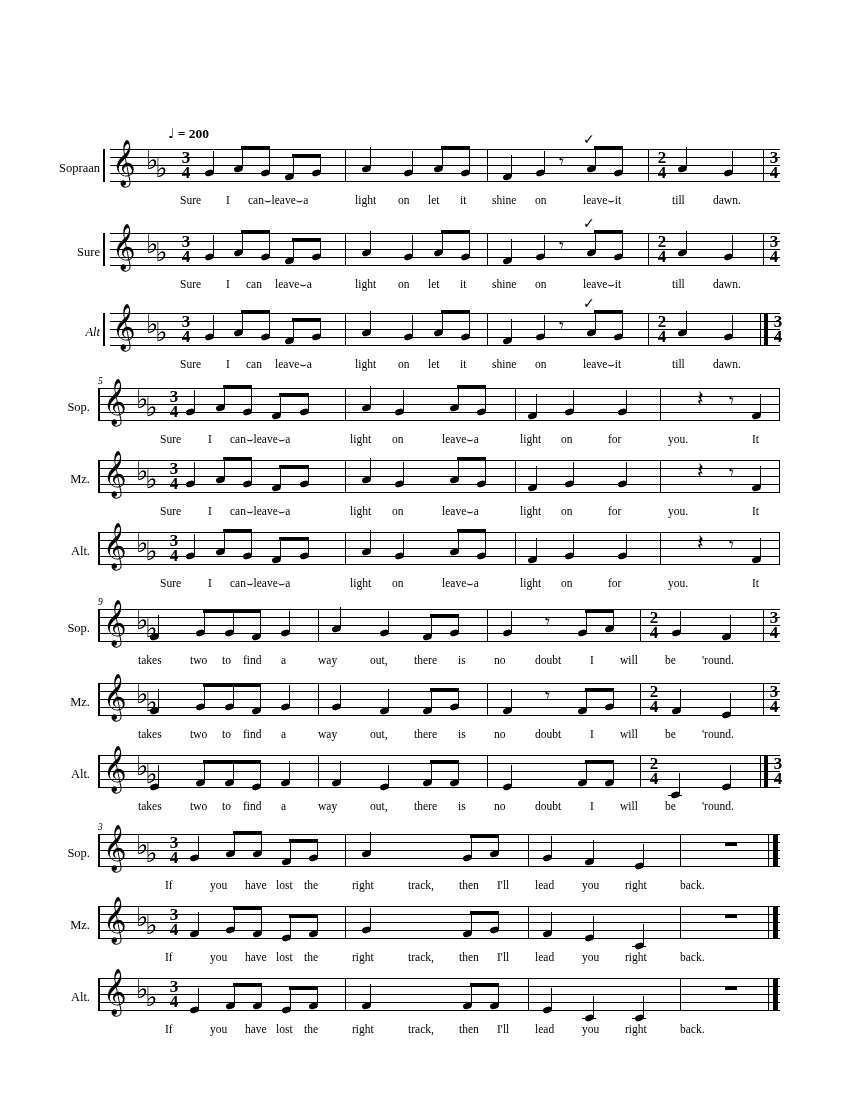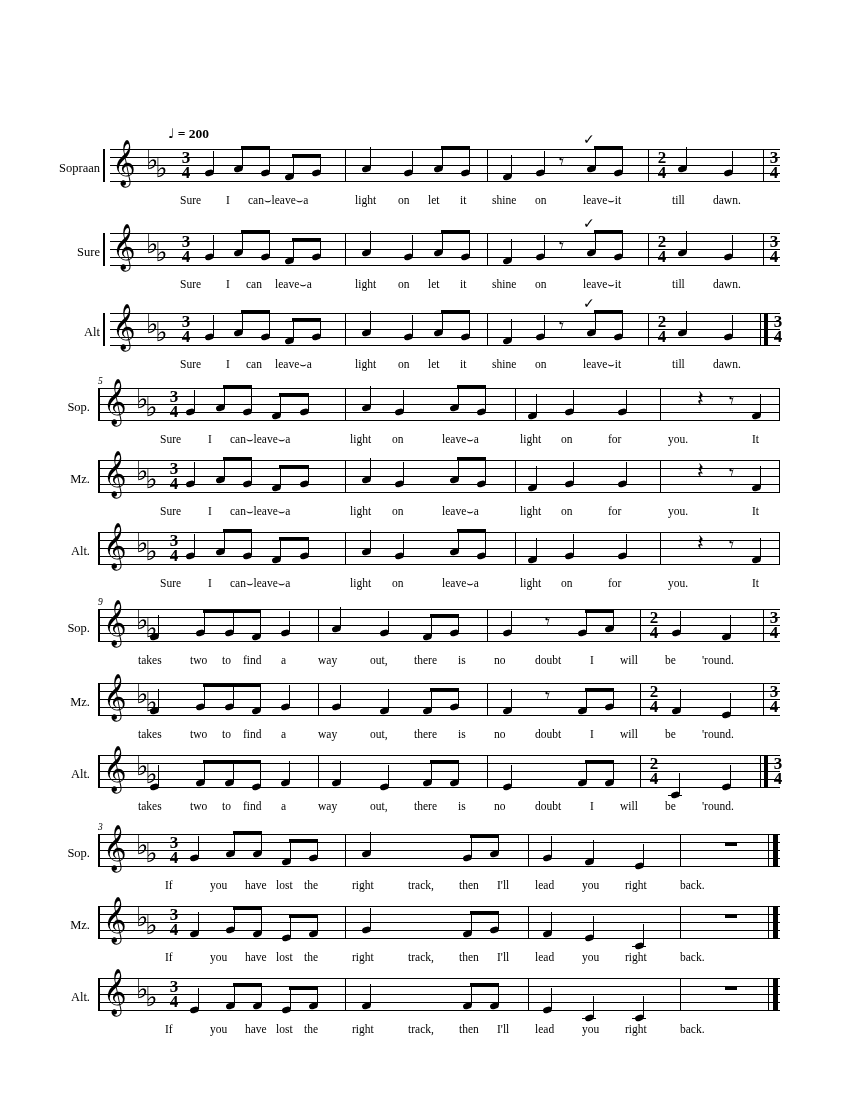--- a/index.html
+++ b/index.html
@@ -223,21 +223,21 @@
       <div class="lyric" style="left:428px;top:45px;">let</div>
       <div class="lyric" style="left:460px;top:45px;">it</div>
       <div class="lyric" style="left:492px;top:45px;">shine</div>
       <div class="lyric" style="left:535px;top:45px;">on</div>
       <div class="lyric" style="left:583px;top:45px;">leave⌣it</div>
       <div class="lyric" style="left:672px;top:45px;">till</div>
       <div class="lyric" style="left:713px;top:45px;">dawn.</div>
     </div>
 
     <div class="stave" style="top:188px;">
-      <div class="partname" style="left:10px;top:12px;width:90px;">Alt</div>
+      <div class="partname" style="left:10px;top:12px;width:90px;font-style:italic;">Alt</div>
       <div class="lines">
           <i></i>
           <i></i>
           <i></i>
           <i></i>
           <i></i>
         </div>
       <div class="brace" style="top:0px;height:33px;"></div>
       <div class="clef" style="left:112px;top:-7px;">𝄞</div>
       <div class="keysig" style="left:146px;top:-2px;">

